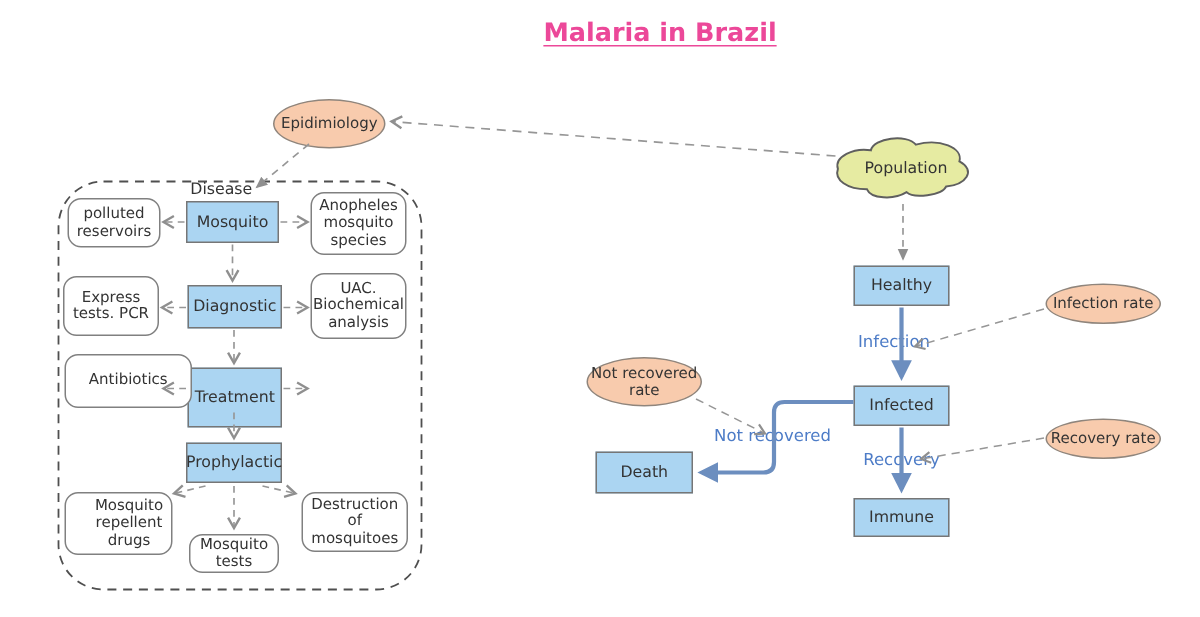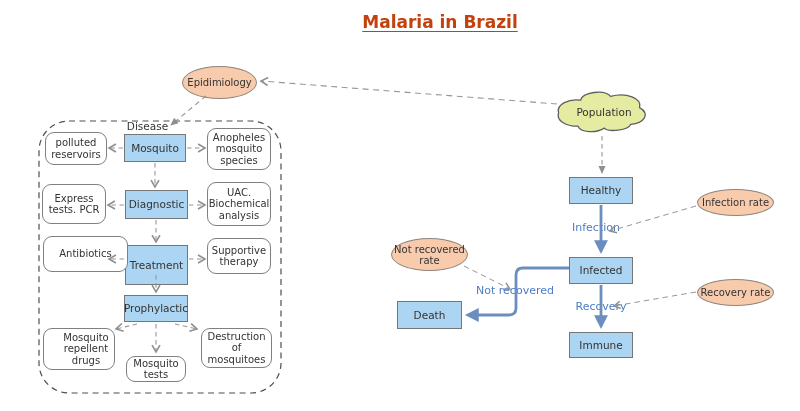--- a/index.html
+++ b/index.html
@@ -11,21 +11,21 @@
     --connector-gray:#969696;
     --text-dark:#333333;
   }
   html,body{margin:0;padding:0;background:#ffffff;}
   #canvas{
     position:relative;width:800px;height:411px;background:#ffffff;overflow:hidden;
     font-family:"DejaVu Sans","Liberation Sans",sans-serif;color:var(--text-dark);
   }
   .title{
     position:absolute;left:330px;top:12px;width:220px;text-align:center;
-    font-size:17px;font-weight:600;color:#c2410c;
+    font-size:17px;font-weight:600;color:#ec4899;
     text-decoration:underline;text-underline-offset:3px;
   }
   .svg-layer{position:absolute;left:0;top:0;width:800px;height:411px;pointer-events:none;}
   .node{
     position:absolute;display:flex;align-items:center;justify-content:center;
     text-align:center;font-size:10.5px;line-height:1.15;box-sizing:border-box;padding:1px 2px;
   }
   .box-blue{background:var(--box-blue);border:1.7px solid #767676;}
   .box-white{background:#ffffff;border:1.3px solid #808080;border-radius:9px;font-size:10px;}
   .ellipse{background:var(--ellipse-peach);border:1.3px solid #8F857C;border-radius:50%;font-size:10px;line-height:1.1;}
@@ -58,21 +58,20 @@
   <div class="node box-blue" style="left:124px;top:134px;width:62px;height:28px;">Mosquito</div>
   <div class="node box-blue" style="left:125px;top:190px;width:63px;height:29px;">Diagnostic</div>
   <div class="node box-blue" style="left:125px;top:245px;width:63px;height:40px;">Treatment</div>
   <div class="node box-blue" style="left:124px;top:295px;width:64px;height:27px;">Prophylactic</div>
 
   <div class="node box-white" style="left:45px;top:132px;width:62px;height:33px;">polluted reservoirs</div>
   <div class="node box-white" style="left:207px;top:128px;width:64px;height:42px;">Anopheles mosquito species</div>
   <div class="node box-white" style="left:42px;top:184px;width:64px;height:40px;">Express tests. PCR</div>
   <div class="node box-white" style="left:207px;top:182px;width:64px;height:44px;">UAC. Biochemical analysis</div>
   <div class="node box-white" style="left:43px;top:236px;width:85px;height:36px;">Antibiotics</div>
-  <div class="node box-white" style="left:207px;top:238px;width:64px;height:36px;">Supportive therapy</div>
   <div class="node box-white" style="left:43px;top:328px;width:72px;height:42px;padding-left:16px;">Mosquito repellent drugs</div>
   <div class="node box-white" style="left:126px;top:356px;width:60px;height:26px;">Mosquito tests</div>
   <div class="node box-white" style="left:201px;top:328px;width:71px;height:40px;">Destruction of mosquitoes</div>
 
   <div class="node ellipse" style="left:182px;top:66px;width:75px;height:33px;">Epidimiology</div>
   <div class="node ellipse" style="left:697px;top:189px;width:77px;height:27px;">Infection rate</div>
   <div class="node ellipse" style="left:697px;top:279px;width:77px;height:27px;">Recovery rate</div>
   <div class="node ellipse" style="left:391px;top:238px;width:77px;height:33px;">Not recovered rate</div>
 
   <div class="plain-label" style="left:566px;top:106px;width:76px;">Population</div>

